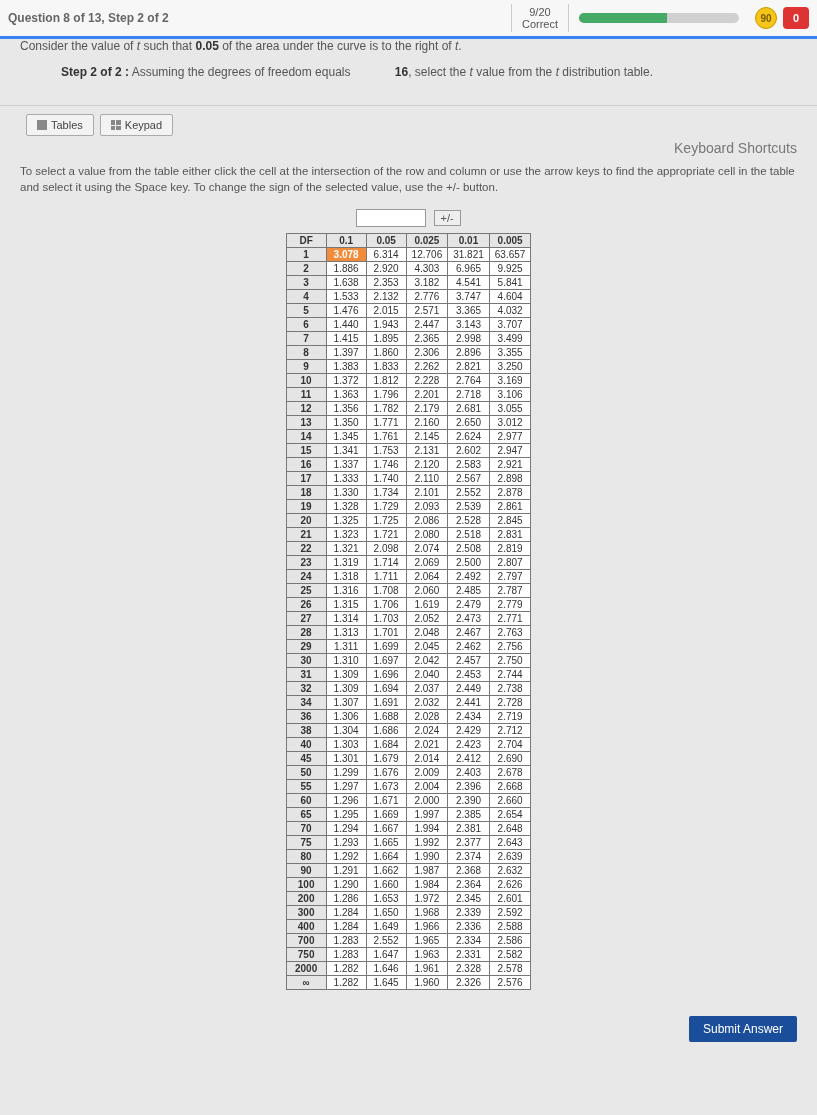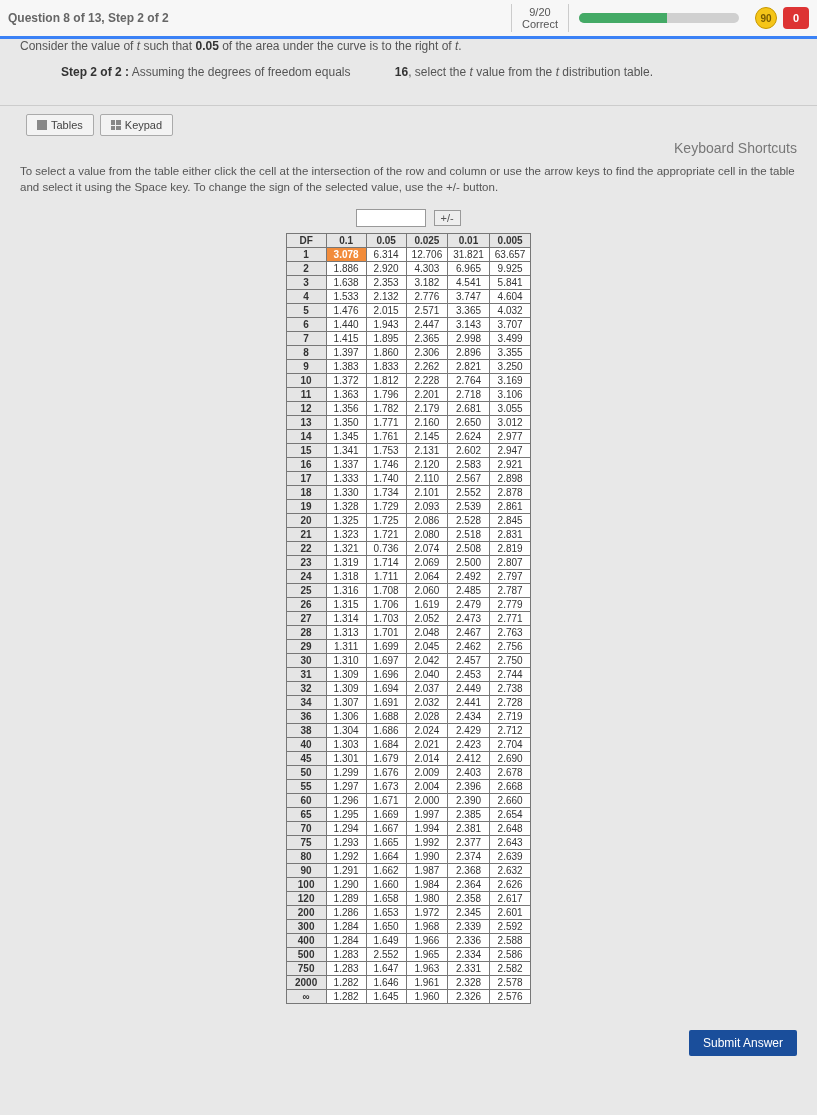--- a/index.html
+++ b/index.html
@@ -330,21 +330,21 @@
           <td class="df">21</td>
           <td>1.323</td>
           <td>1.721</td>
           <td>2.080</td>
           <td>2.518</td>
           <td>2.831</td>
         </tr>
         <tr>
           <td class="df">22</td>
           <td>1.321</td>
-          <td>0.736</td>
+          <td>2.098</td>
           <td>2.074</td>
           <td>2.508</td>
           <td>2.819</td>
         </tr>
         <tr>
           <td class="df">23</td>
           <td>1.319</td>
           <td>1.714</td>
           <td>2.069</td>
           <td>2.500</td>
@@ -528,28 +528,20 @@
         </tr>
         <tr>
           <td class="df">100</td>
           <td>1.290</td>
           <td>1.660</td>
           <td>1.984</td>
           <td>2.364</td>
           <td>2.626</td>
         </tr>
         <tr>
-          <td class="df">120</td>
-          <td>1.289</td>
-          <td>1.658</td>
-          <td>1.980</td>
-          <td>2.358</td>
-          <td>2.617</td>
-        </tr>
-        <tr>
           <td class="df">200</td>
           <td>1.286</td>
           <td>1.653</td>
           <td>1.972</td>
           <td>2.345</td>
           <td>2.601</td>
         </tr>
         <tr>
           <td class="df">300</td>
           <td>1.284</td>
@@ -560,21 +552,21 @@
         </tr>
         <tr>
           <td class="df">400</td>
           <td>1.284</td>
           <td>1.649</td>
           <td>1.966</td>
           <td>2.336</td>
           <td>2.588</td>
         </tr>
         <tr>
-          <td class="df">500</td>
+          <td class="df">700</td>
           <td>1.283</td>
           <td>2.552</td>
           <td>1.965</td>
           <td>2.334</td>
           <td>2.586</td>
         </tr>
         <tr>
           <td class="df">750</td>
           <td>1.283</td>
           <td>1.647</td>

